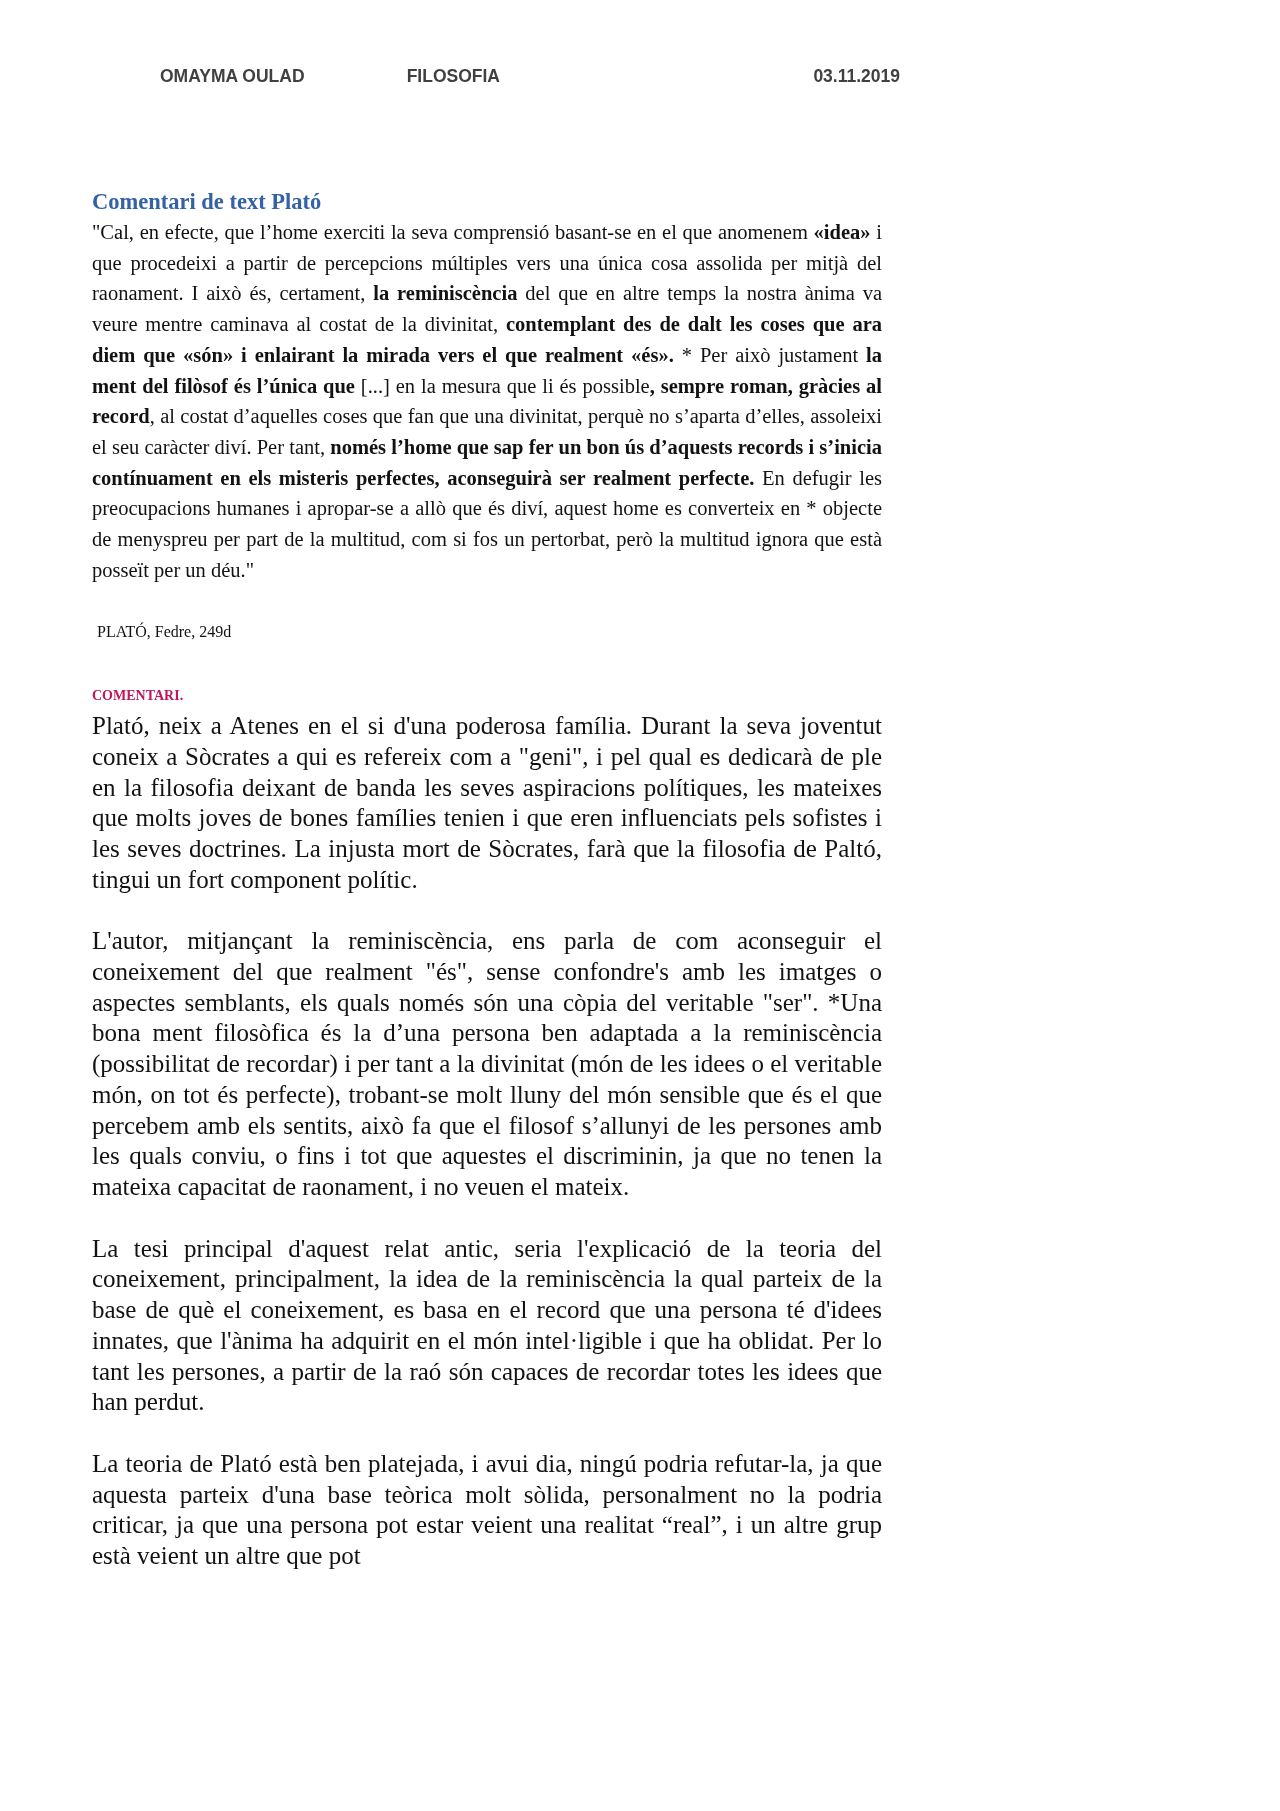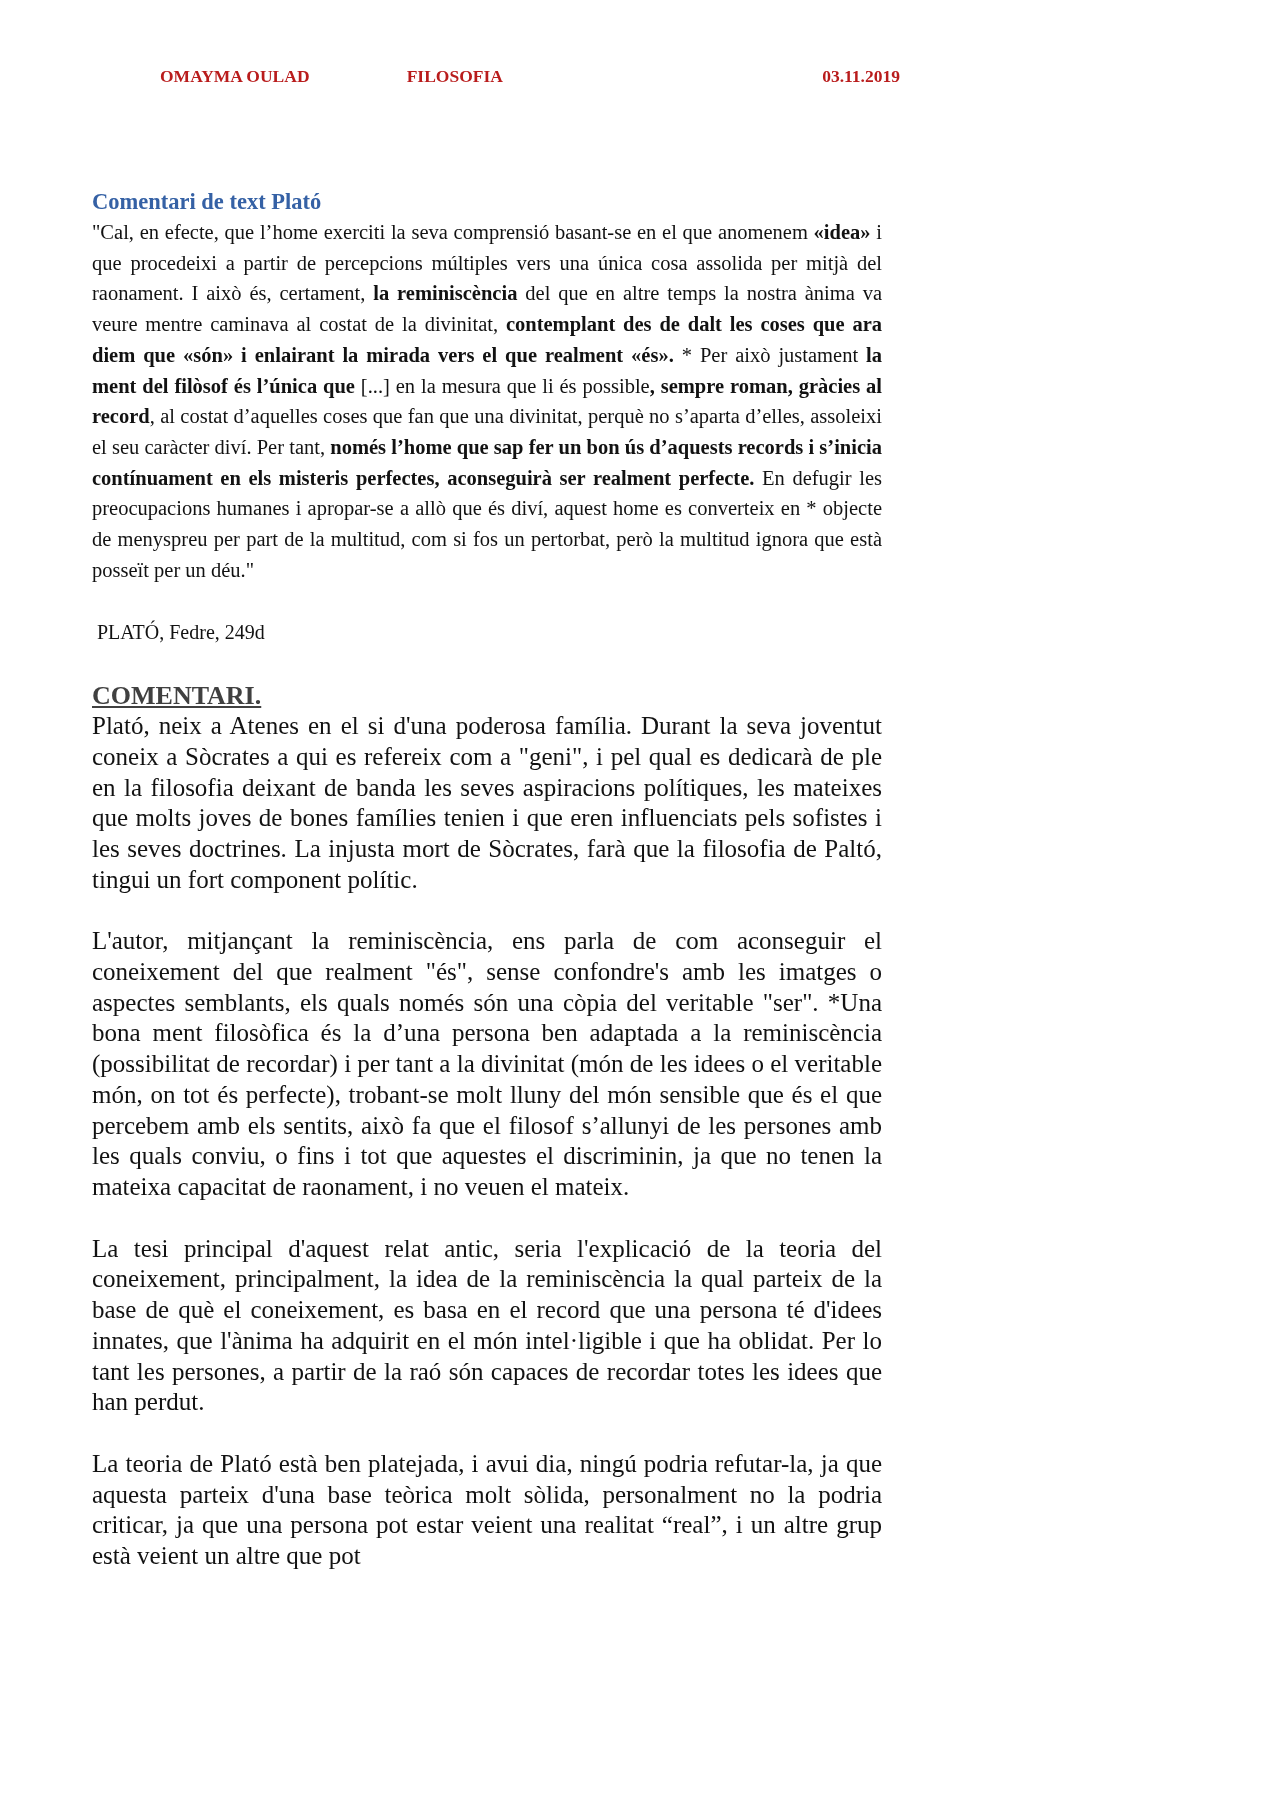--- a/index.html
+++ b/index.html
@@ -19,24 +19,24 @@
   }
   .content {
     width: 790px;
     margin-left: 92px;
   }
   .header {
     display: grid;
     grid-template-columns: 1fr 1fr 1fr;
     width: 740px;
     margin-left: 160px;
-    font-family: Liberation Serif, serif;
+    font-family: Liberation Sans, sans-serif;
     font-weight: bold;
     font-size: 17.5px;
-    color: #b91c1c;
+    color: #404040;
   }
   .header .h-center { text-align: left; }
   .header .h-right  { text-align: right; }
 
   .doc-title {
     margin: 99px 0 0 0;
     font-family: "Liberation Serif", serif;
     font-weight: bold;
     font-size: 22.5px;
     line-height: 31px;
@@ -46,31 +46,30 @@
     margin: 0;
     font-family: "Liberation Serif", serif;
     font-size: 20.5px;
     line-height: 30.7px;
     text-align: justify;
   }
   .citation {
     margin: 32px 0 0 0;
     padding-left: 5px;
     font-family: "Liberation Serif", serif;
-    font-size: 20px;
+    font-size: 16px;
     line-height: 30.7px;
   }
   .comment-heading {
     margin: 33px 0 0 0;
     font-family: "Liberation Serif", serif;
     font-weight: bold;
-    font-size: 26px;
+    font-size: 14px;
     line-height: 30px;
-    color: #404040;
-    text-decoration: underline;
+    color: #be185d;
   }
   .body-p {
     margin: 0;
     font-family: "Liberation Serif", serif;
     font-size: 25px;
     line-height: 30.7px;
     text-align: justify;
   }
   .gap { margin-top: 31px; }
 </style>

